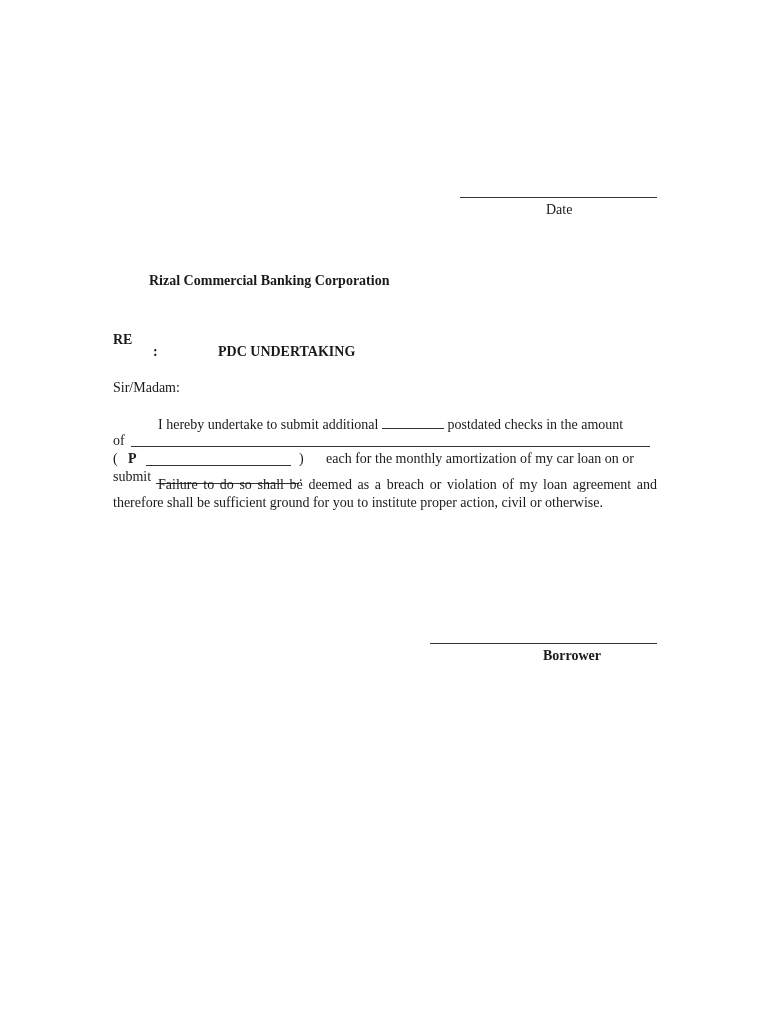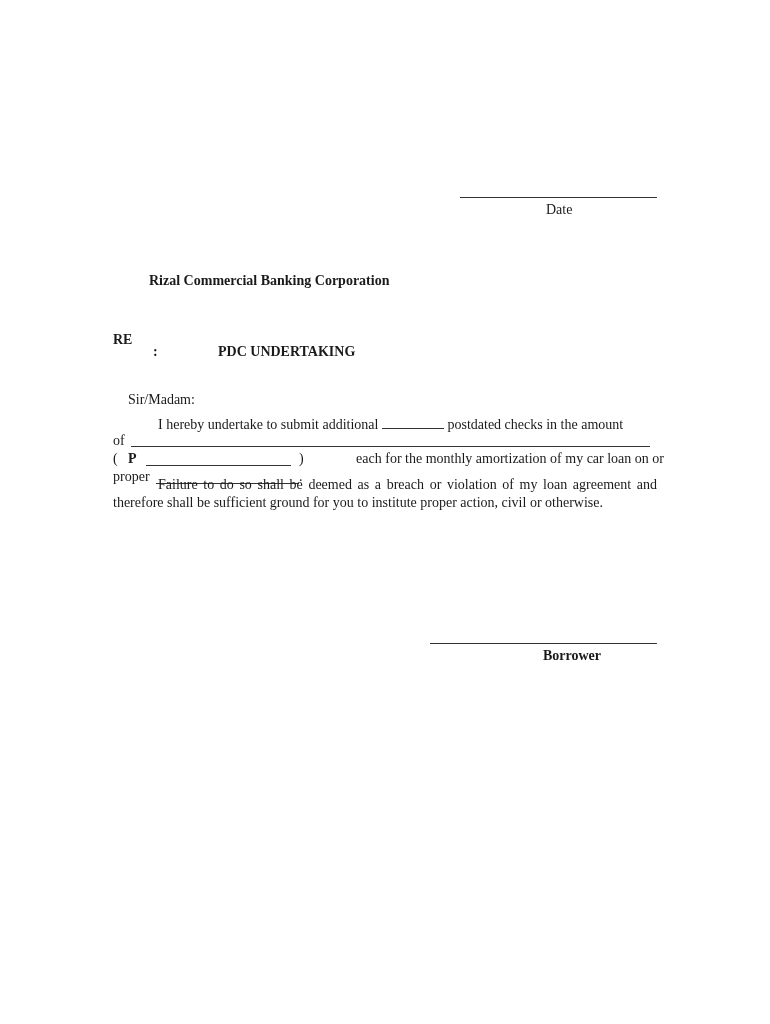--- a/index.html
+++ b/index.html
@@ -19,38 +19,38 @@
 
 <div class="line" style="left:460px; top:197px; width:197px;"></div>
 <div class="abs" style="left:546px; top:202px;">Date</div>
 
 <div class="abs bold" style="left:113px; top:273px;margin-left:36px;">Rizal Commercial Banking Corporation</div>
 
 <div class="abs bold" style="left:113px; top:332px;">RE</div>
 <div class="abs bold" style="left:153px; top:344px;">:</div>
 <div class="abs bold" style="left:188px; top:344px;margin-left:30px;">PDC UNDERTAKING</div>
 
-<div class="abs" style="left:128px; top:380px;margin-top:12px;">Sir/Madam:</div>
+<div class="abs" style="left:113px; top:380px;">Sir/Madam:</div>
 
 <div class="abs" style="left:158px; top:416px; width:500px;">
   <span>I hereby undertake to submit additional</span>
   <span class="blank" style="width:62px;"></span>
   <span>postdated checks in the amount</span>
 </div>
 
 <div class="abs" style="left:113px; top:433px;text-align:center;">of</div>
 <div class="line" style="left:131px; top:446px; width:519px;"></div>
 
 <div class="abs" style="left:113px; top:451px;">(</div>
 <div class="abs bold" style="left:128px; top:451px;">P</div>
 <div class="line" style="left:146px; top:465px; width:145px;"></div>
 <div class="abs" style="left:299px; top:451px;">)</div>
-<div class="abs" style="left:320px; top:451px; width:344px; text-align:right;">each for the monthly amortization of my car loan on or</div>
+<div class="abs" style="left:308px; top:451px; width:344px; text-align:center;">each for the monthly amortization of my car loan on or</div>
 
-<div class="abs" style="left:113px; top:469px;">proper</div>
+<div class="abs" style="left:113px; top:469px;">submit</div>
 <div class="line" style="left:156px; top:483px; width:143px;"></div>
 <div class="abs" style="left:299px; top:469px;">.</div>
 
 <div class="para" style="top:476px; text-indent:45px;">
   <span>Failure to do so shall be deemed as a breach or violation of my loan agreement and therefore shall be sufficient ground for you to institute proper action, civil or otherwise.</span>
 </div>
 
 <div class="line" style="left:430px; top:643px; width:227px;"></div>
 <div class="abs bold" style="left:543px; top:648px;">Borrower</div>
 

